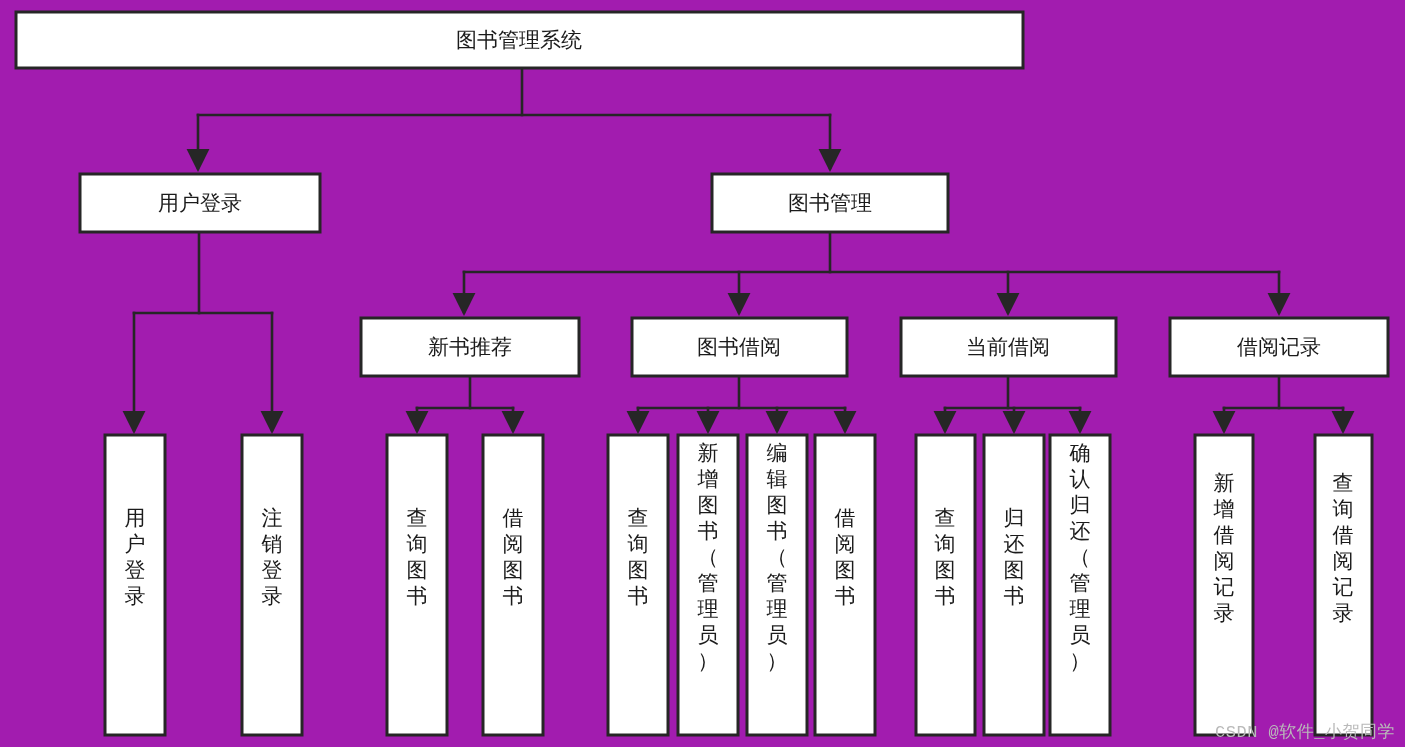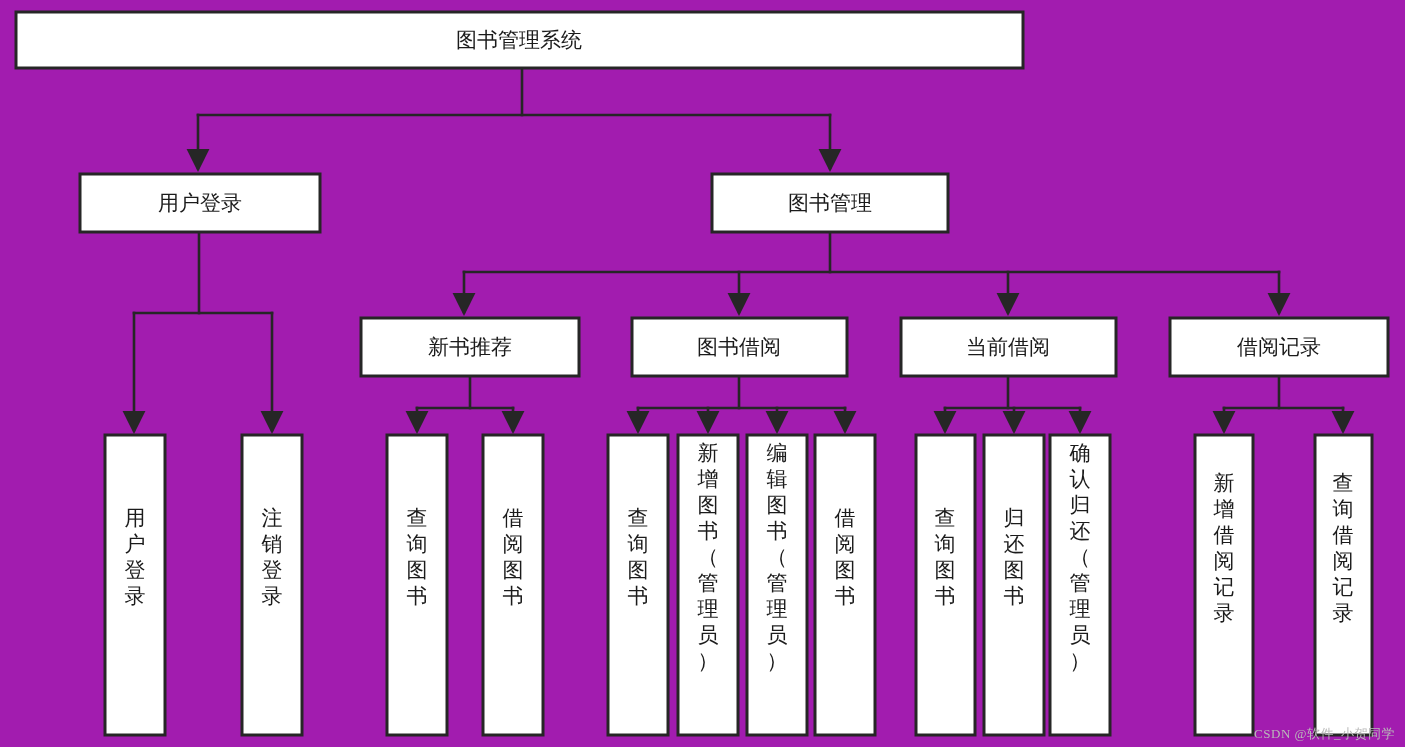--- a/index.html
+++ b/index.html
@@ -50,22 +50,22 @@
   .node-label-v {
     font-family: "DejaVu Sans", "Liberation Sans", sans-serif;
     font-size: 21px;
     fill: #1b1b1b;
     text-anchor: middle;
   }
   .watermark {
     position: absolute;
     right: 10px;
     bottom: 4px;
-    font-family: Liberation Serif, serif;
-    font-size: 13px;
+    font-family: Liberation Mono, monospace;
+    font-size: 17px;
     color: #b9b9b9;
     letter-spacing: 0.5px;
     white-space: nowrap;
     user-select: none;
   }
 </style>
 </head>
 <body>
 
 <div id="diagram-root">

